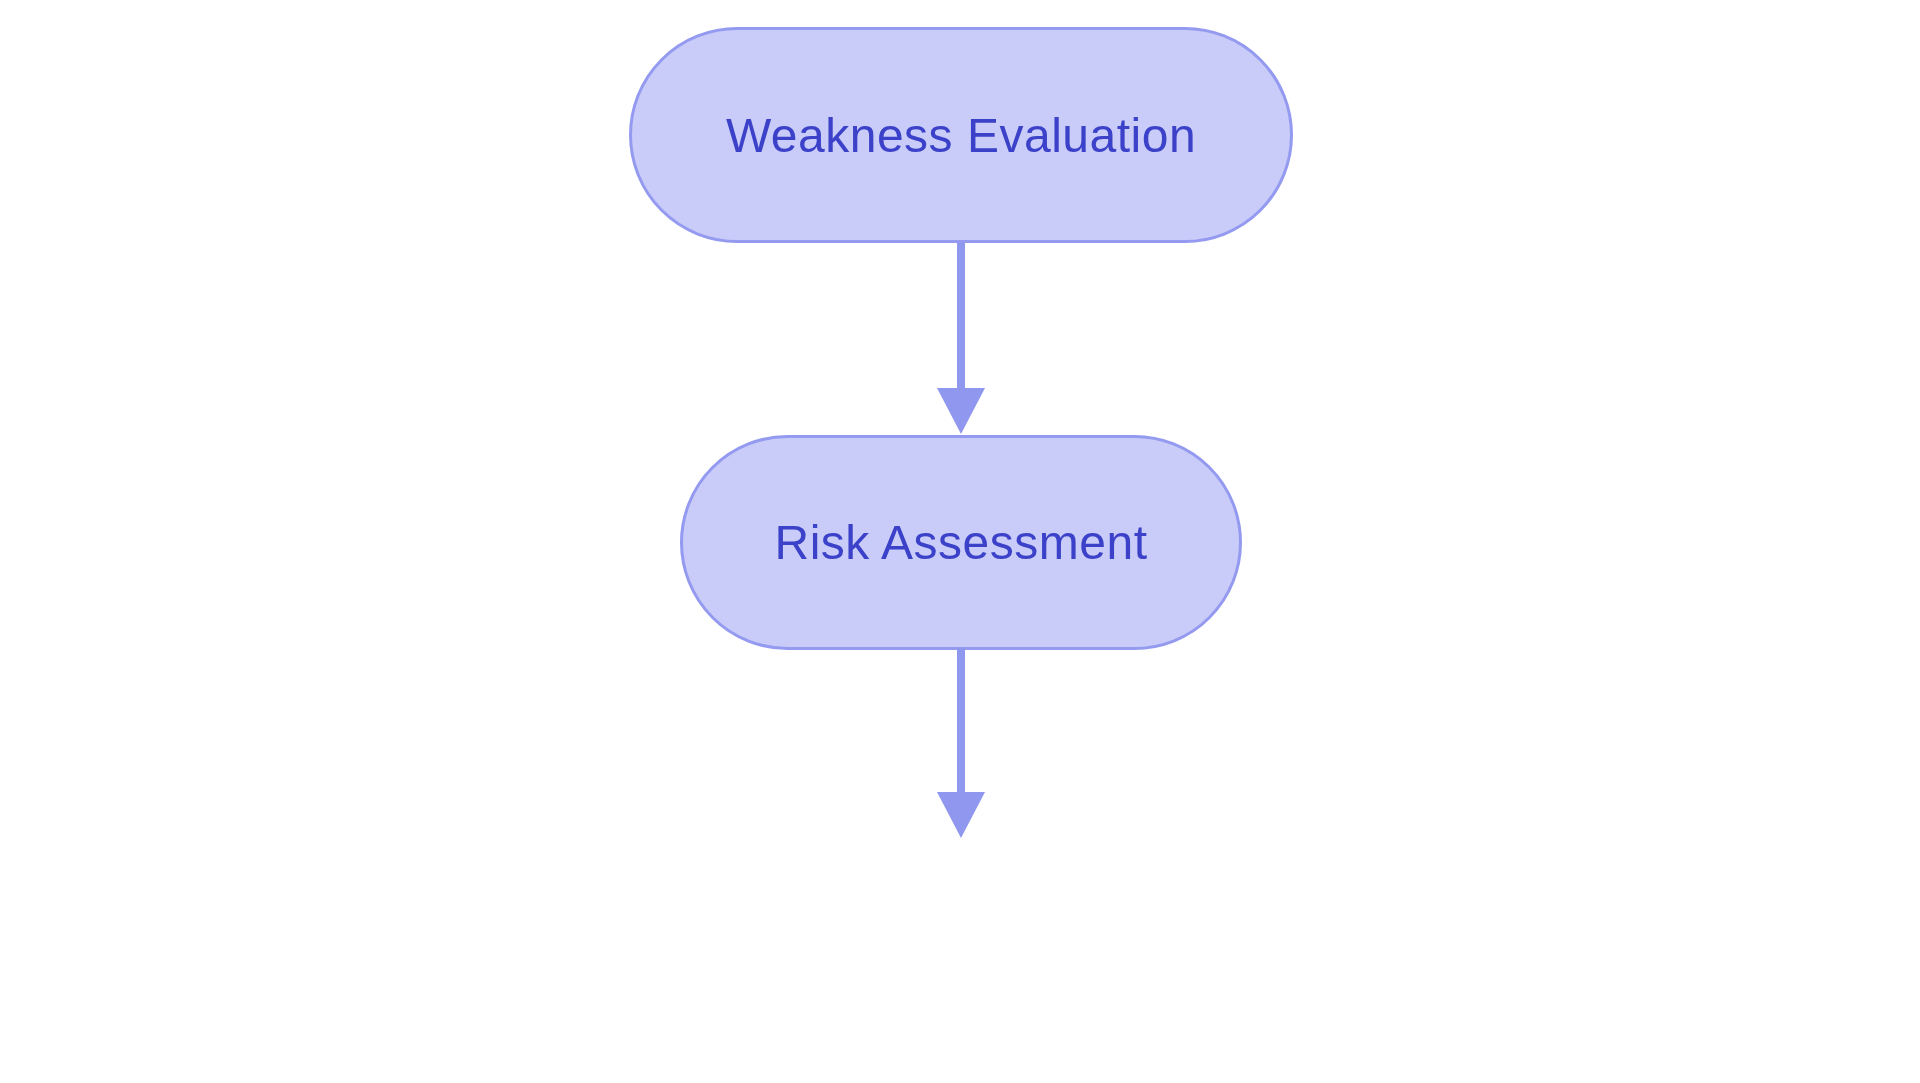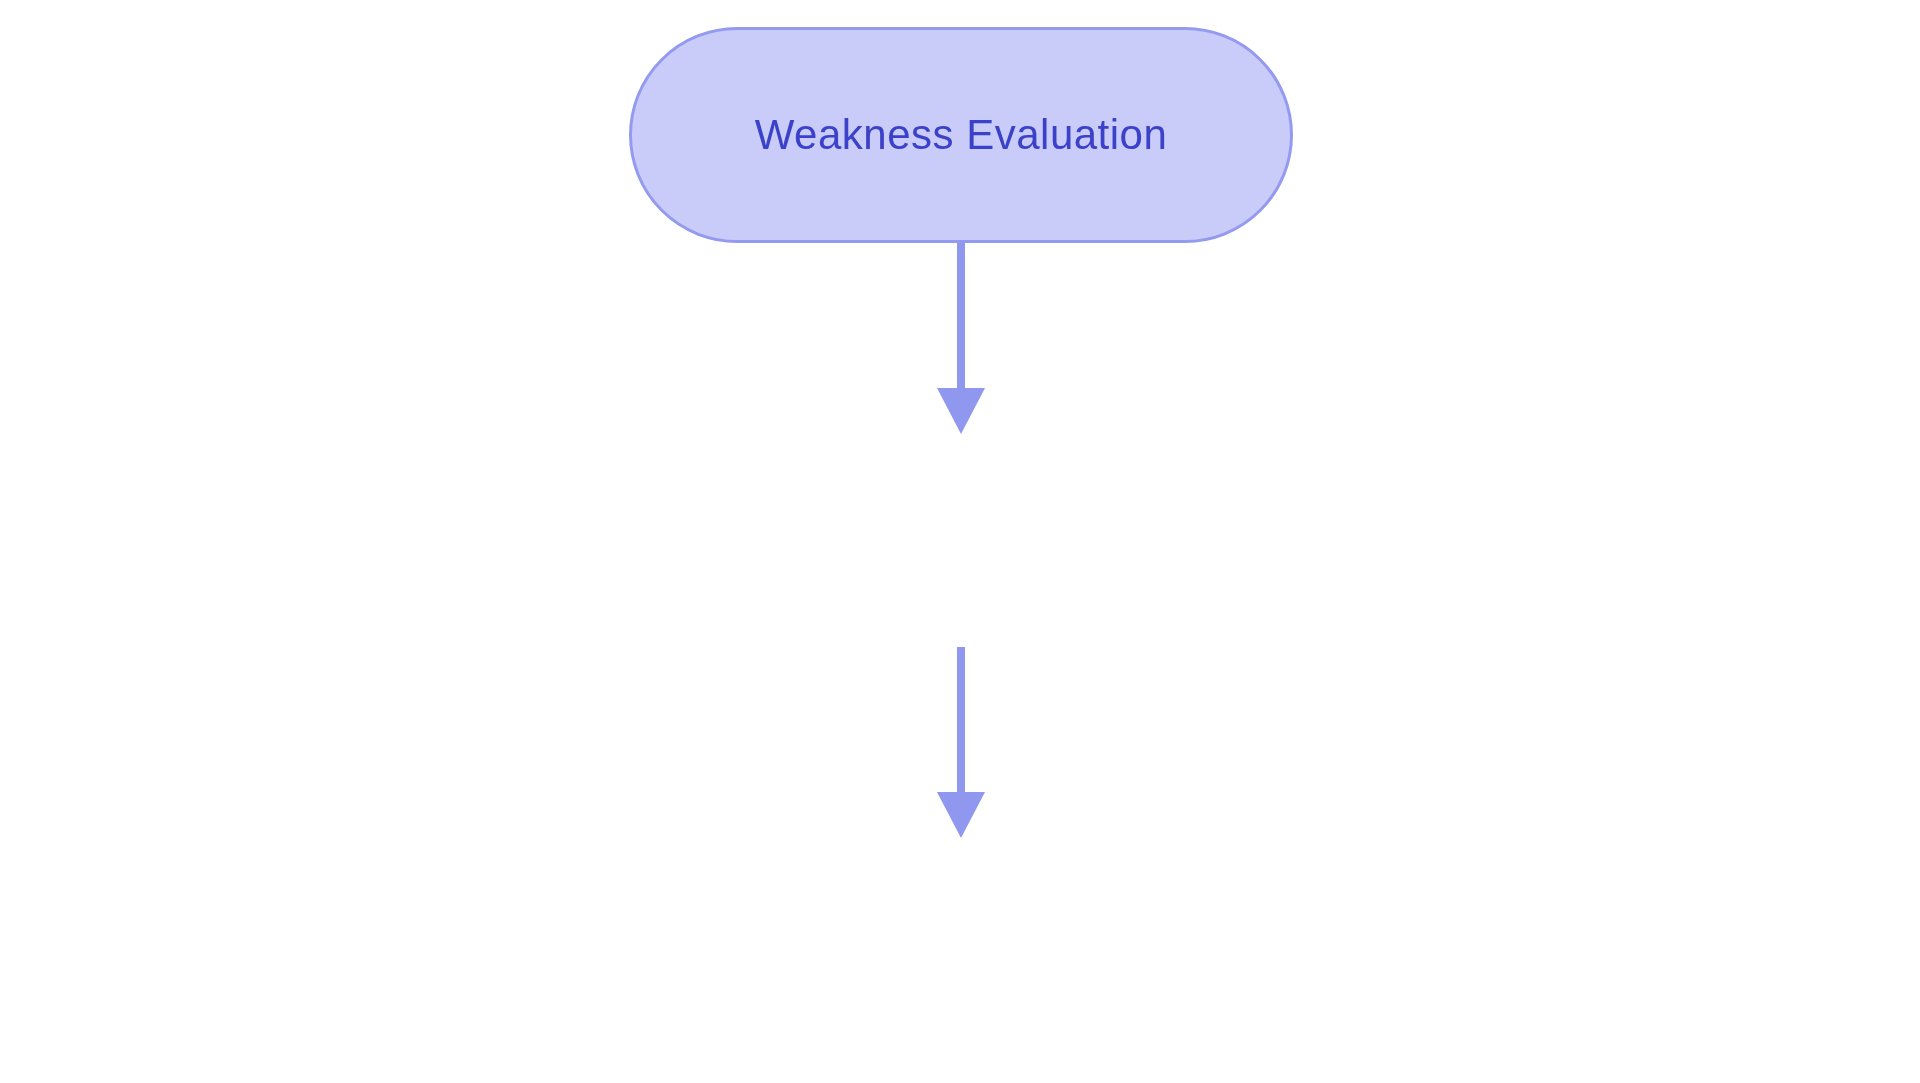--- a/index.html
+++ b/index.html
@@ -20,21 +20,21 @@
     box-sizing: border-box;
     background: #c9ccf8;
     border: 3px solid #939af0;
     border-radius: 108px;
     display: flex;
     align-items: center;
     justify-content: center;
   }
   .flow-node .node-label {
     color: #3b41c8;
-    font-size: 42px;
+    font-size: 48px;
     letter-spacing: 0.5px;
     white-space: nowrap;
     text-align: center;
   }
   #node-1 { left: 629px; top: 27px;  width: 664px; height: 216px; }
   #node-2 { left: 680px; top: 435px; width: 562px; height: 215px; }
   #node-3 { left: 731px; top: 839px; width: 468px; height: 215px; }
   .edge-arrow {
     position: absolute;
     display: block;
@@ -49,20 +49,23 @@
 
   <div class="flow-node" id="node-1">
     <span class="node-label">Weakness Evaluation</span>
   </div>
 
   <svg class="edge-arrow" id="arrow-1" width="60" height="192" viewBox="0 0 60 192">
     <line x1="30" y1="0" x2="30" y2="150" stroke-width="8" stroke="#8f97ef"></line>
     <polygon points="6,145 54,145 30,191" fill="#8f97ef"></polygon>
   </svg>
 
+  <div class="flow-node" id="node-2">
+    <span class="node-label">Risk Assessment</span>
+  </div>
 
   <svg class="edge-arrow" id="arrow-2" width="60" height="192" viewBox="0 0 60 192">
     <line x1="30" y1="0" x2="30" y2="150" stroke-width="8" stroke="#8f97ef"></line>
     <polygon points="6,145 54,145 30,191" fill="#8f97ef"></polygon>
   </svg>
 
 
 </div>
 
 </body></html>

